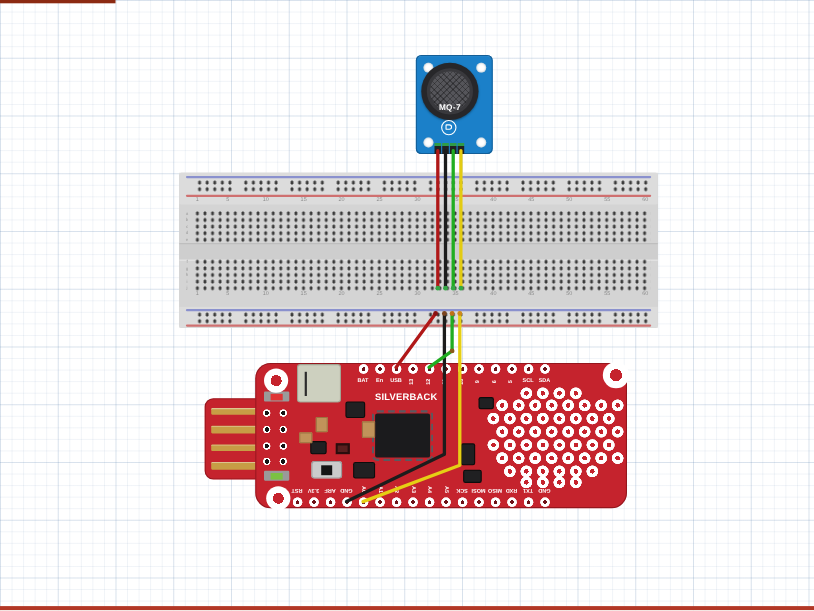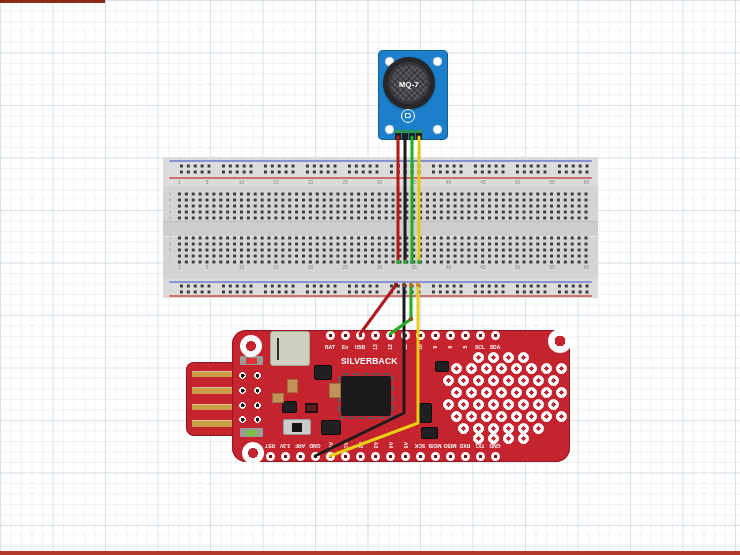--- a/index.html
+++ b/index.html
@@ -25,21 +25,21 @@
   .bb-num{font-size:5px;line-height:5px;color:#8d8d8d;transform:translate(-50%,0);}
   .bb-letter{font-size:4px;line-height:4px;color:#9a9a9a;transform:translate(-50%,-50%);}
   
   #sensor{left:378px;top:50px;width:70px;height:90px;background:#1b80c9;border-radius:5px;
     box-shadow:inset 0 0 0 1px #135e97, inset 0 1px 1px rgba(255,255,255,.35);}
   .corner-hole{width:9px;height:9px;border-radius:50%;background:#fff;box-shadow:inset 0 0 2px #8fa6b5;}
   #drum{left:5px;top:7px;width:52px;height:52px;border-radius:50%;background:#27272a;box-shadow:0 1px 2px rgba(0,0,0,.4);}
   #mesh{left:10px;top:12px;width:42px;height:42px;border-radius:50%;background:#55555a;border:3px solid #39393d;box-sizing:border-box;
     background-image:repeating-linear-gradient(45deg, rgba(0,0,0,.28) 0 1px, transparent 1px 4px),
                      repeating-linear-gradient(-45deg, rgba(0,0,0,.28) 0 1px, transparent 1px 4px);}
-  #sensor-name{left:0px;top:31px;width:62px;text-align:center;font-size:7.5px;line-height:8px;font-weight:bold;color:#fff;letter-spacing:.3px;}
+  #sensor-name{left:0px;top:44px;width:62px;text-align:center;font-size:7.5px;line-height:8px;font-weight:bold;color:#fff;letter-spacing:.3px;}
   #logo{left:23px;top:59px;width:14px;height:14px;border:1.7px solid #fff;border-radius:50%;box-sizing:border-box;}
   #logo .glyph{left:2.5px;top:3px;width:6px;height:4.5px;border:1.2px solid #fff;border-radius:1px 3px 3px 1px;box-sizing:border-box;}
   .sensor-pin{top:80px;width:5.5px;height:10px;background:linear-gradient(180deg,#2f9b47 0 3px,#202020 3px);}
   
   #board{left:232px;top:330px;width:338px;height:132px;background:#c5232d;border-radius:14px;
     box-shadow:inset 0 0 0 1px rgba(90,6,12,.45);}
   #usbplug{left:186px;top:362px;width:58px;height:74px;background:#c5232d;border-radius:8px 0 0 8px;
     box-shadow:inset 0 0 0 1px rgba(90,6,12,.45);}
   .finger{left:6px;width:42px;height:6.5px;background:#c79d45;border-radius:1px;box-shadow:inset 0 1px 0 rgba(255,255,255,.4);}
   .mount-hole{border-radius:50%;}

